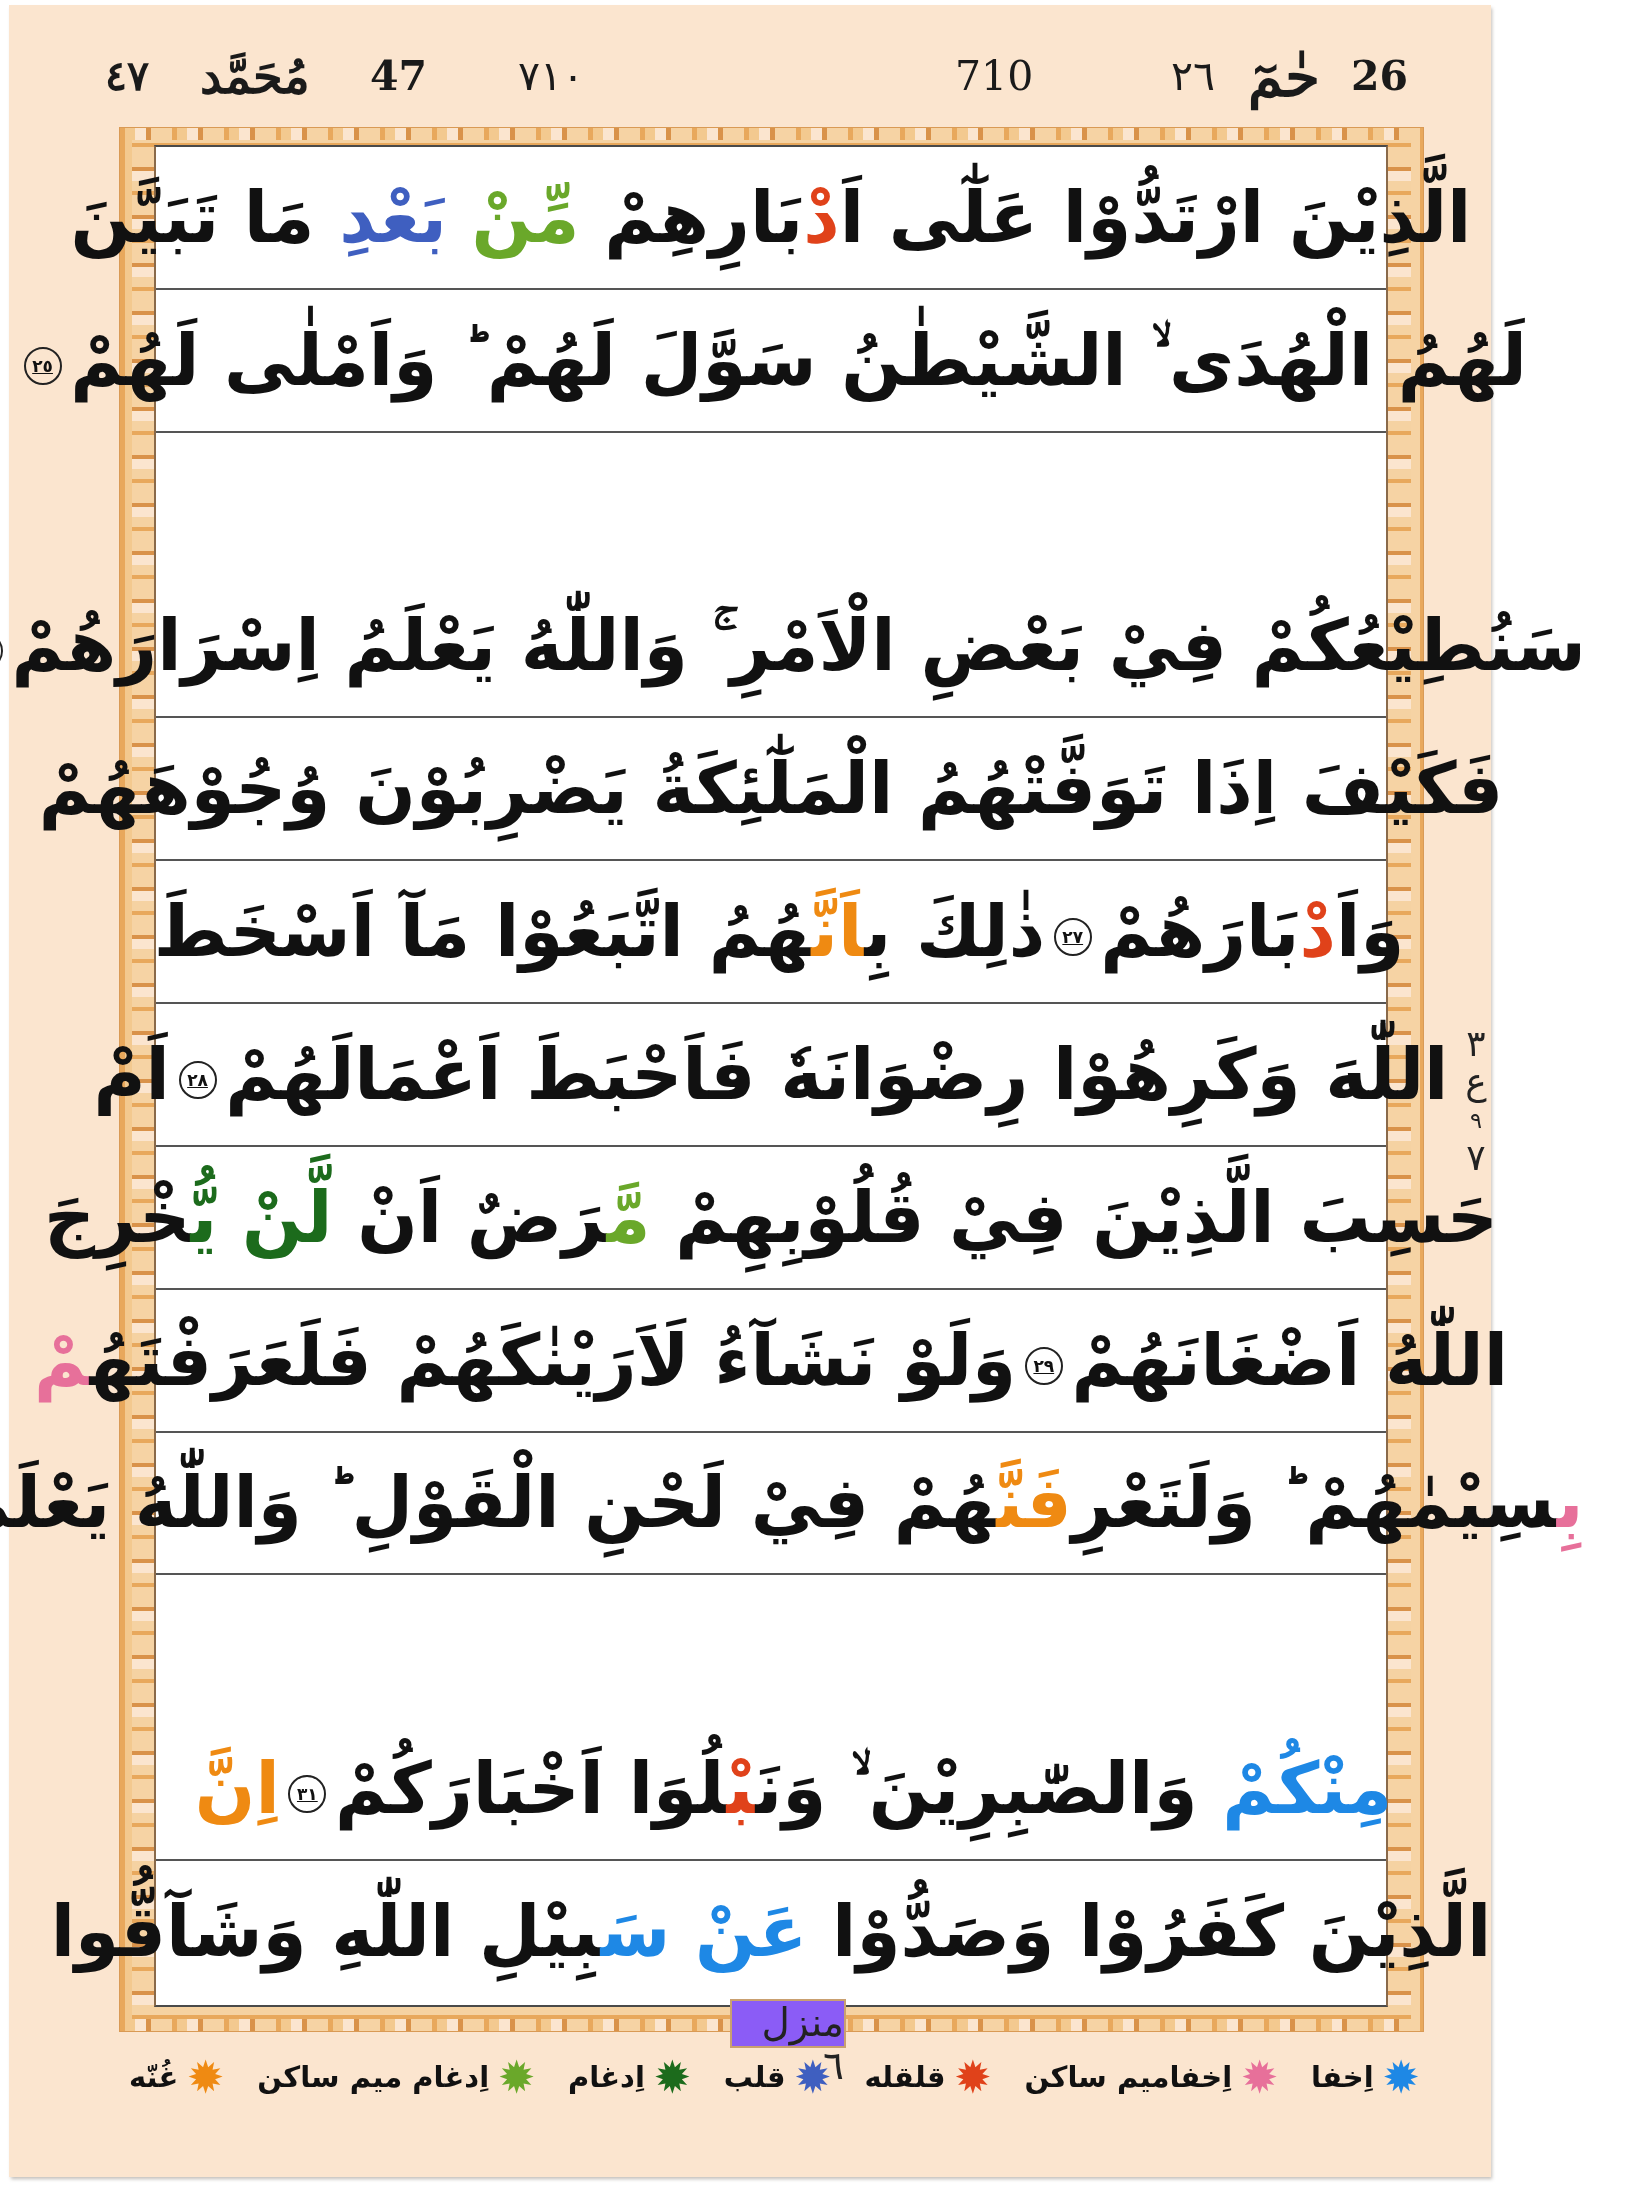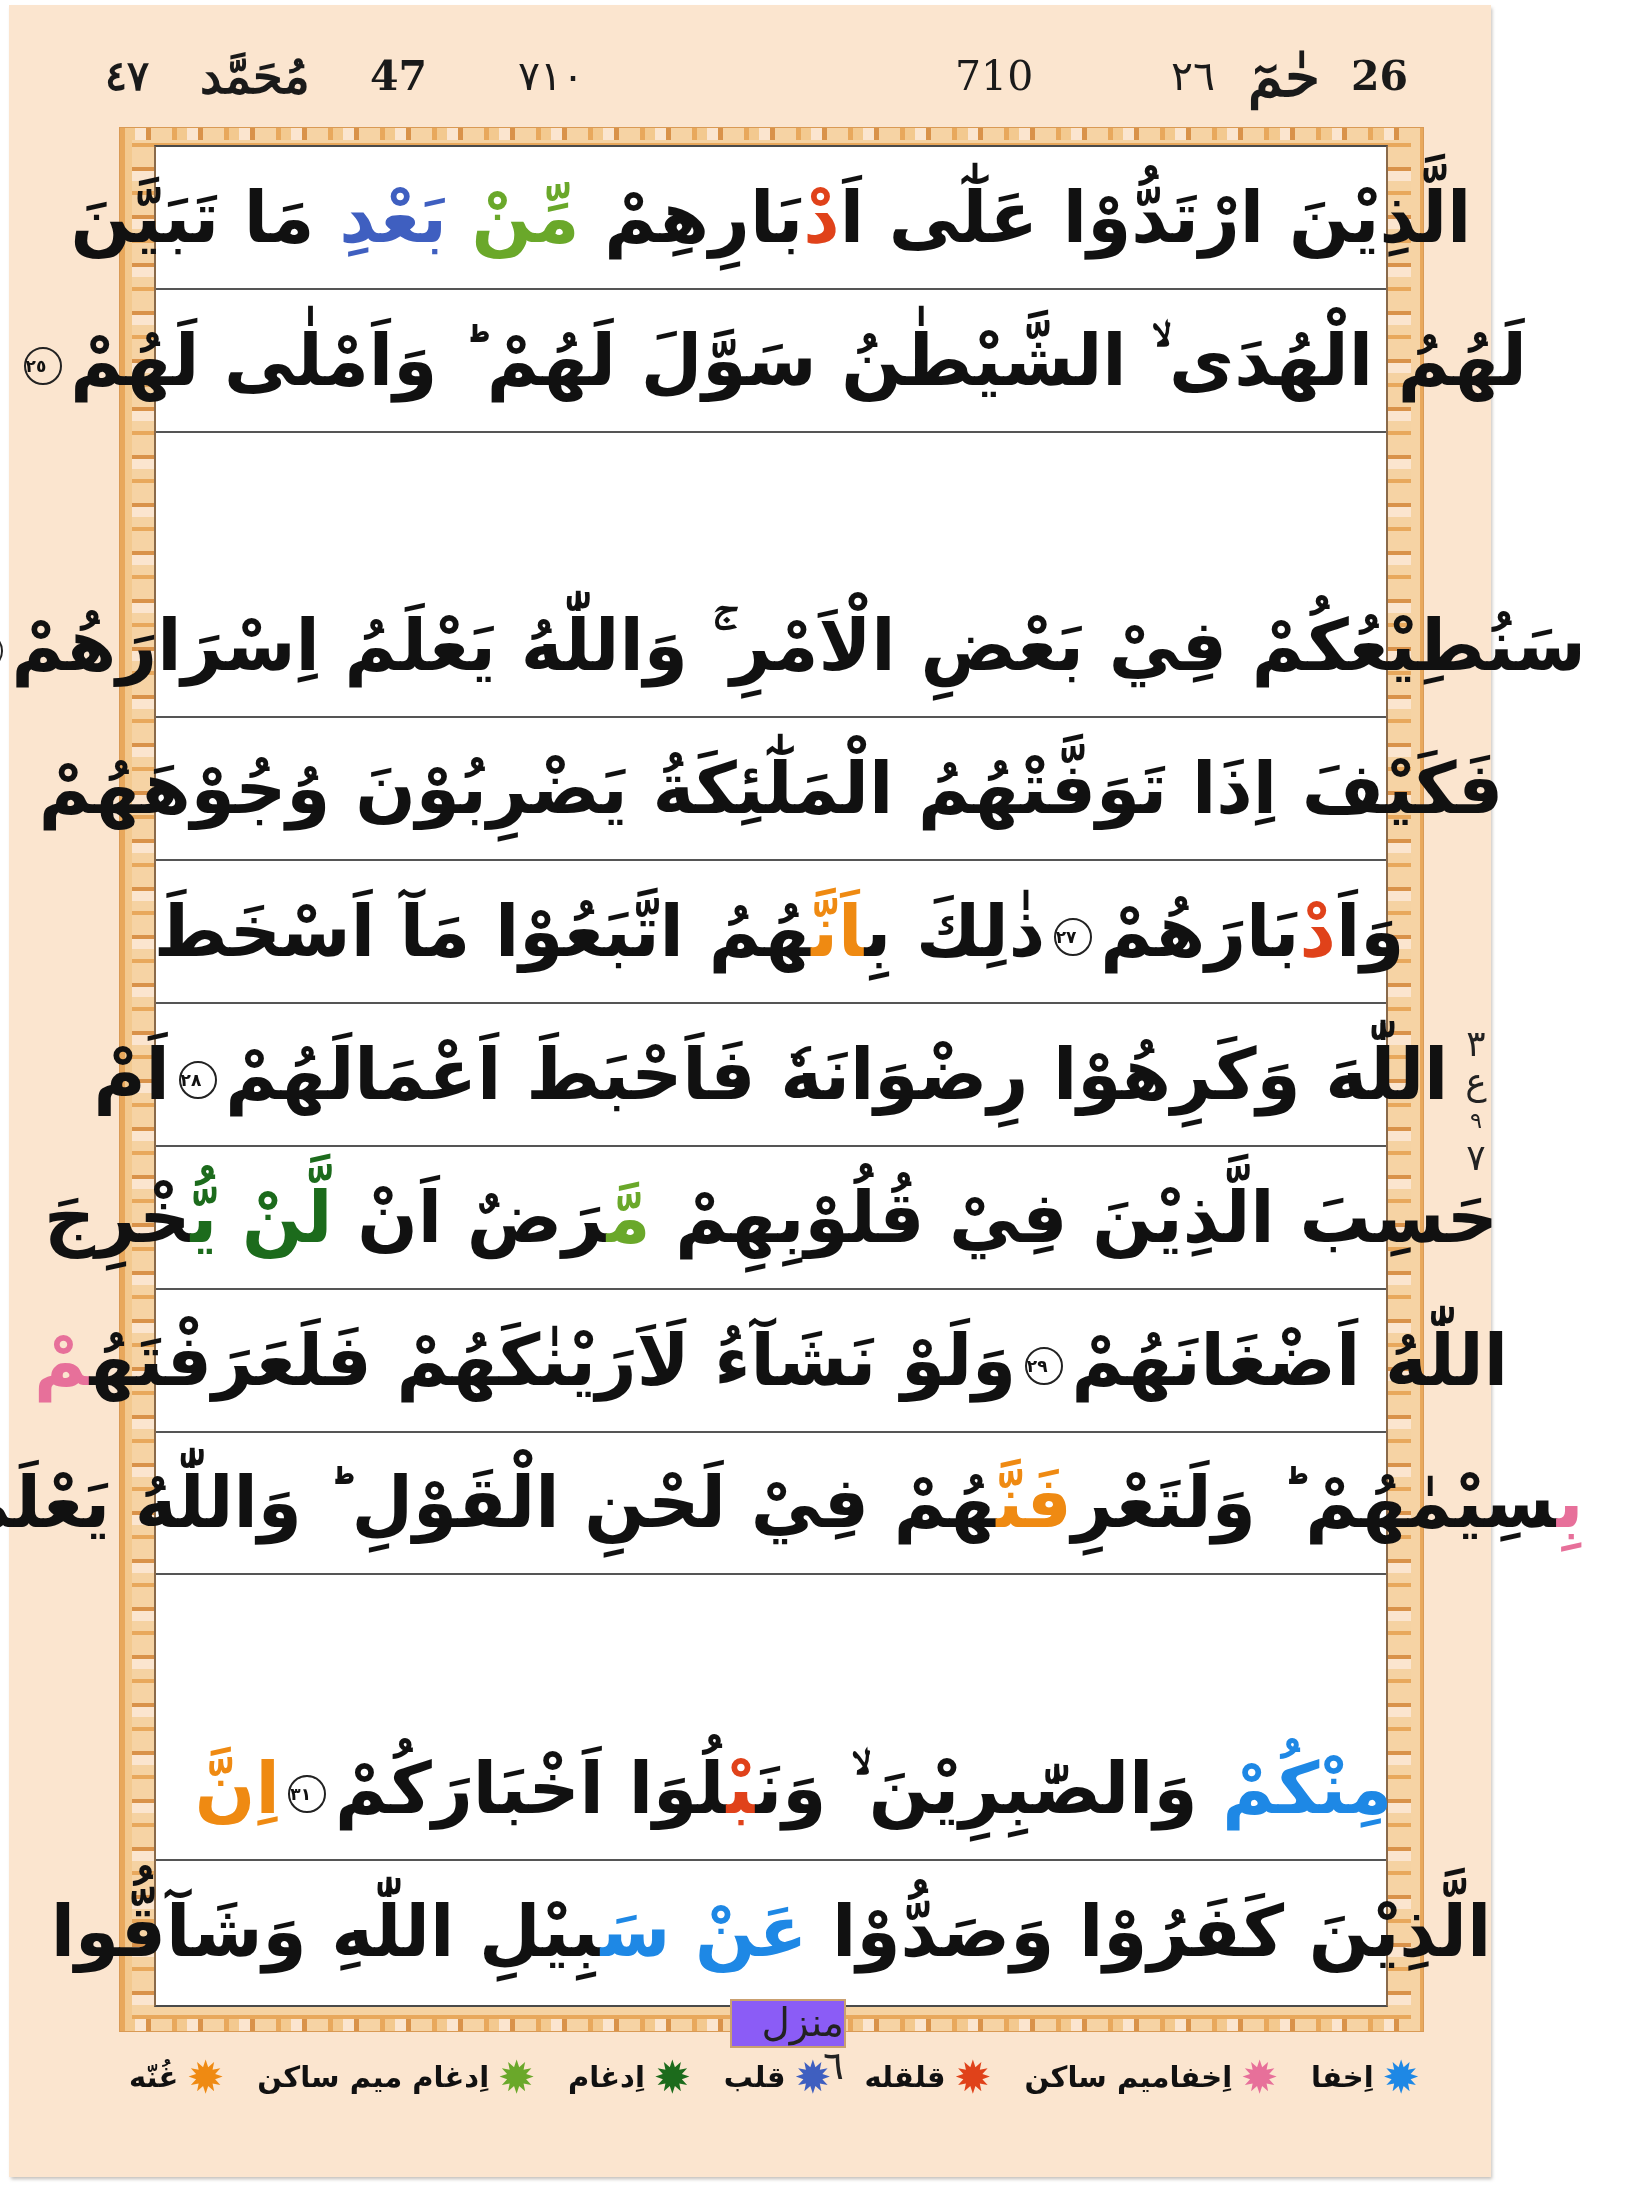--- a/index.html
+++ b/index.html
@@ -13,21 +13,21 @@
              repeating-linear-gradient(90deg, #e8a85c 0 5.2px, #f3c98f 5.2px 15.5px, #fbe5cf 15.5px 26px, #d9924a 26px 31px, #f6d3a4 31px 52px);
            border:1.7px solid #d99a55; }
   .frame-inner-bg { position:absolute; left:12px; top:12px; right:12px; bottom:12px;
            background:
              repeating-linear-gradient(0deg, #e8a85c 0 4.3px, #f5d2a2 4.3px 13.8px, #fbe5cf 13.8px 24px, #d9924a 24px 28px, #f6d3a4 28px 48px); }
   .textbox { position:absolute; left:34px; top:17px; width:1230px; height:1858px; background:#ffffff;
              border:2.6px solid #4a4a4a; border-left-color:#8a6a4a; border-right-color:#8a6a4a; }
   .line { position:absolute; left:0; right:0; height:141px; border-bottom:2.6px solid #555; display:flex; align-items:center; justify-content:center; direction:rtl; }
   .line:last-child { border-bottom:none; }
   .ar { font-family:"DejaVu Sans", sans-serif; font-size:71px; font-weight:bold; color:#111; white-space:nowrap; letter-spacing:1.7px; line-height:1; }
-  .ayah { display:inline-block; width:34px; height:34px; border:2.6px solid #222; border-radius:50%; font-size:17px; line-height:34px; text-align:left; vertical-align:middle; margin:0 8.6px; font-weight:bold; direction:rtl; }
+  .ayah { display:inline-block; width:34px; height:34px; border:2.6px solid #222; border-radius:50%; font-size:17px; line-height:34px; text-align:center; vertical-align:middle; margin:0 8.6px; font-weight:bold; direction:rtl;text-decoration:underline; }
   .c-ikhfa { color:#1e88e5; } .c-qalb { color:#3f5fc0; } .c-idgham { color:#1c6b1c; } .c-idm { color:#6aa82a; }
   .c-ghunna { color:#ef8a12; } .c-qalqala { color:#e0421a; } .c-ikhm { color:#e7709a; }
   .manzil { position:absolute; left:721px; top:1994px; width:112px; height:45px; background:#8b5cf6; border:2.6px solid #c9a070;
             font-family:"DejaVu Sans", sans-serif; font-size:39px; line-height:43px; color:#222; direction:rtl; }
   .ruku { position:absolute; left:1450px; top:1020px; font-family:"DejaVu Sans", sans-serif; font-size:36px; color:#222; line-height:38px; text-align:center; width:34px; }
   .legend { position:absolute; top:2046px; left:120px; width:1291px; height:52px; direction:rtl; display:flex; justify-content:space-between; align-items:center; }
   .leg { display:flex; align-items:center; gap:8.6px; font-family:"DejaVu Sans", sans-serif; font-weight:bold; font-size:29px; color:#111; }
   .star { font-size:45px; line-height:1; }
 </style>
 </head>

